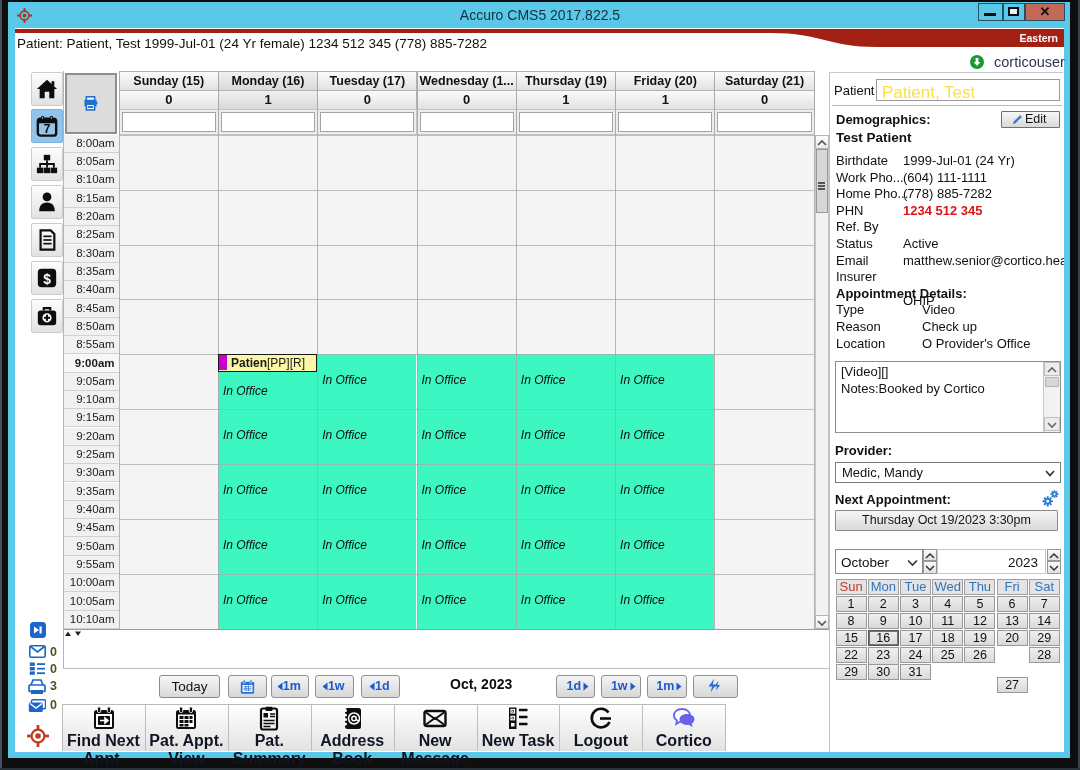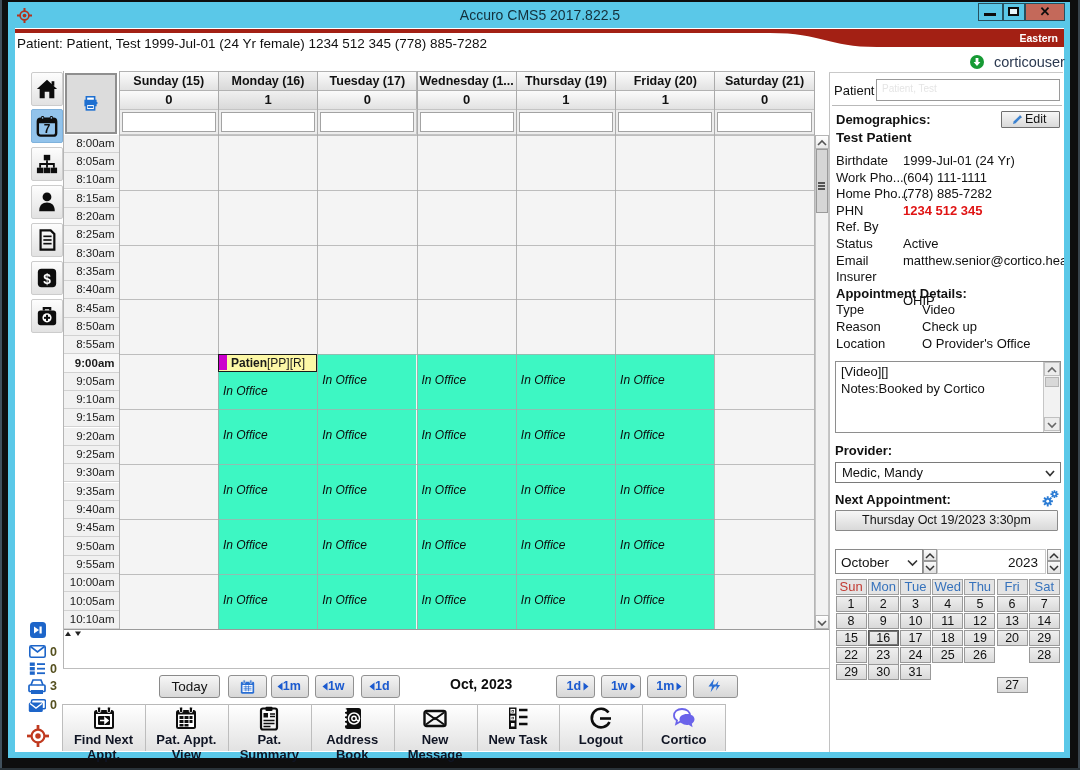--- a/index.html
+++ b/index.html
@@ -11,21 +11,21 @@
 .tlab{position:absolute;text-align:right;font-size:11.5px;color:#1a1a1a;}
 .inoff{position:absolute;font-style:italic;font-size:12px;color:#0c0c0c;}
 .btn{position:absolute;background:linear-gradient(#f7f7f7,#d9d9d9);border:1px solid #8a8a8a;
  border-radius:3px;text-align:center;color:#141414;}
 .navb{position:absolute;background:linear-gradient(#f4f4f4,#d7d7d7);border:1px solid #919191;
  border-radius:3px;text-align:center;font-weight:bold;color:#1b5acf;font-size:12.5px;}
 .dh{position:absolute;font-size:13px;color:#111;}
 .dv{position:absolute;font-size:13px;color:#111;}
 .mcal{position:absolute;background:linear-gradient(#efefef,#d9d9d9);border:1px solid #999;
  text-align:center;font-size:12.5px;color:#111;}
-.tbl{position:absolute;width:83px;text-align:center;font-weight:bold;font-size:13px;color:#101524;}
+.tbl{position:absolute;width:83px;text-align:center;font-weight:bold;font-size:16px;color:#101524;}
 </style></head><body>
 <div id="win">
 <div class="ab" style="left:8px;top:2px;width:1062px;height:756px;background:#5ac8e8;"></div>
     <div class="ab" style="left:0;top:0;width:2px;height:770px;background:#41505c;"></div>
     <div class="ab" style="left:1078px;top:0;width:2px;height:770px;background:#38434b;"></div>
     <div class="ab" style="left:0;top:768px;width:1080px;height:2px;background:#2a3339;"></div>
     <div class="ab" style="left:15px;top:28px;width:1049px;height:724px;background:#ffffff;"></div>
     <div class="ab" style="left:0;top:7px;width:1080px;text-align:center;font-size:14px;color:#14303c;">Accuro CMS5 2017.822.5</div>
     <svg class="ab" style="left:17px;top:8px" width="15" height="15" viewBox="0 0 24 24">
       <circle cx="12" cy="12" r="7" fill="none" stroke="#b3331d" stroke-width="2.6"></circle>
@@ -412,21 +412,21 @@
       <path d="M11 12.5 L22 12.5" stroke="#0d0d0d" stroke-width="2.6"></path>
     </svg>
     <svg class="ab" style="left:671.8px;top:706px" width="24" height="25" viewBox="0 0 24 25">
       <path d="M10 3 C5 3 2 6 2 9.5 C2 11.6 3.2 13.4 5 14.5 L4.2 18 L8 15.7 C8.6 15.9 9.3 16 10 16 C15 16 18 13 18 9.5 C18 6 15 3 10 3 Z" fill="#ffffff" stroke="#6a63ea" stroke-width="1.8"></path>
       <path d="M15 8 C19.5 8 22.5 10.3 22.5 13.3 C22.5 15.2 21.4 16.7 19.8 17.7 L20.6 21.2 L16.6 18.7 C16.1 18.8 15.5 18.9 15 18.9 C10.5 18.9 7.5 16.3 7.5 13.3 C7.5 10.3 10.5 8 15 8 Z" fill="#6a63ea"></path>
     </svg>
     <div class="ab" style="left:829px;top:72px;width:1px;height:680px;background:#c2c2c2;"></div>
     <div class="ab" style="left:829px;top:72px;width:234px;height:1px;background:#c9c9c9;"></div>
     <div class="ab" style="left:834px;top:83px;font-size:13px;color:#111;">Patient</div>
     <div class="ab" style="left:876px;top:79px;width:184px;height:22px;background:#fff;border:1px solid #9a9a9a;"></div>
-    <div class="ab" style="left:882px;top:83px;font-size:10px;color:#e5e5e5;">Patient, Test</div>
+    <div class="ab" style="left:882px;top:83px;font-size:17px;color:#fde047;">Patient, Test</div>
     <div class="ab" style="left:832px;top:105px;width:230px;height:1px;background:#b9b9b9;"></div>
     <div class="ab" style="left:836px;top:112px;font-size:13px;font-weight:bold;color:#111;">Demographics:</div>
     <div class="btn" style="left:1001px;top:111px;width:59px;height:17px;font-size:12.5px;line-height:15px;border-radius:1px;border-color:#707070;">&nbsp;&nbsp;&nbsp;Edit</div>
     <svg class="ab" style="left:1012px;top:114px" width="11" height="11" viewBox="0 0 12 12">
       <path d="M1 11 L2 8 L8.5 1.5 L10.5 3.5 L4 10 Z" fill="#3b82d0"></path>
       <path d="M8.5 1.5 L10.5 3.5" stroke="#2a62a8" stroke-width="1"></path>
     </svg>
     <div class="ab" style="left:836px;top:130px;font-size:13.5px;font-weight:bold;color:#111;">Test Patient</div>
     <div class="dh" style="left:836px;top:153.0px;">Birthdate</div>
     <div class="dv" style="left:903px;top:153.0px;width:161px;overflow:hidden;white-space:nowrap;">1999-Jul-01 (24 Yr)</div>

